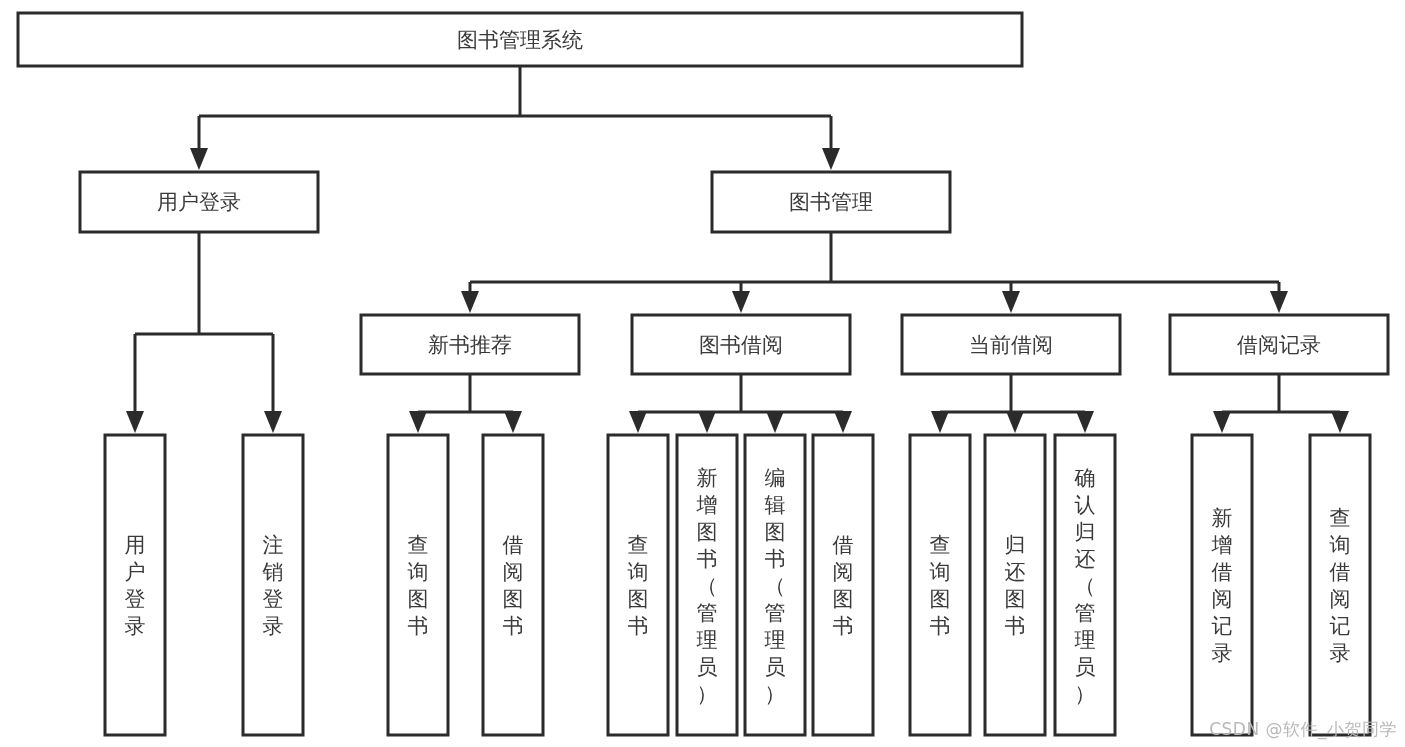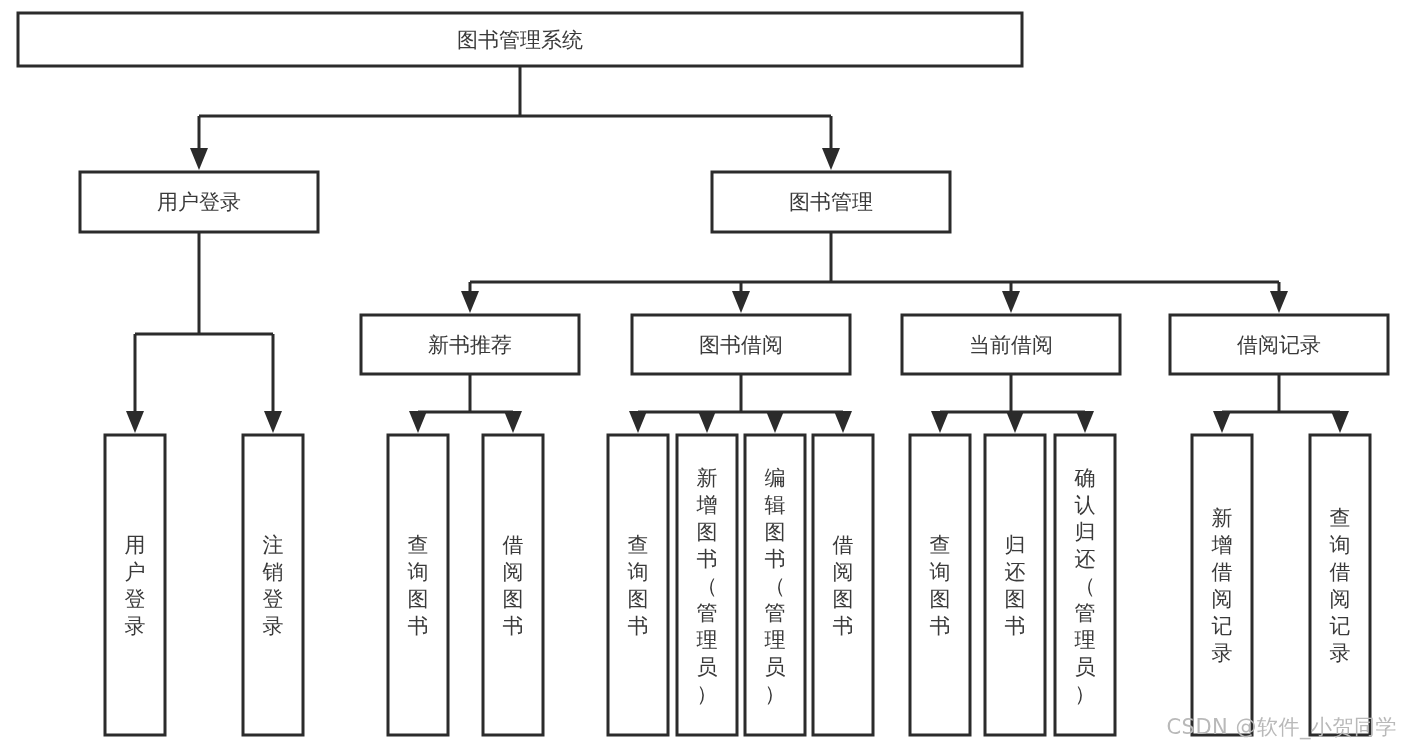--- a/index.html
+++ b/index.html
@@ -51,21 +51,21 @@
     font-family: "DejaVu Sans", "Liberation Sans", sans-serif;
     font-size: 21px;
     fill: #3a3a3a;
     text-anchor: middle;
   }
   .watermark {
     position: absolute;
     right: 8px;
     bottom: 6px;
     font-family: "DejaVu Sans", "Liberation Sans", sans-serif;
-    font-size: 21px;
+    font-size: 17px;
     color: #b9b9b9;
     letter-spacing: 0.5px;
     white-space: nowrap;
     pointer-events: none;
   }
 </style>
 </head>
 <body>
 
 <div id="diagram-root">

